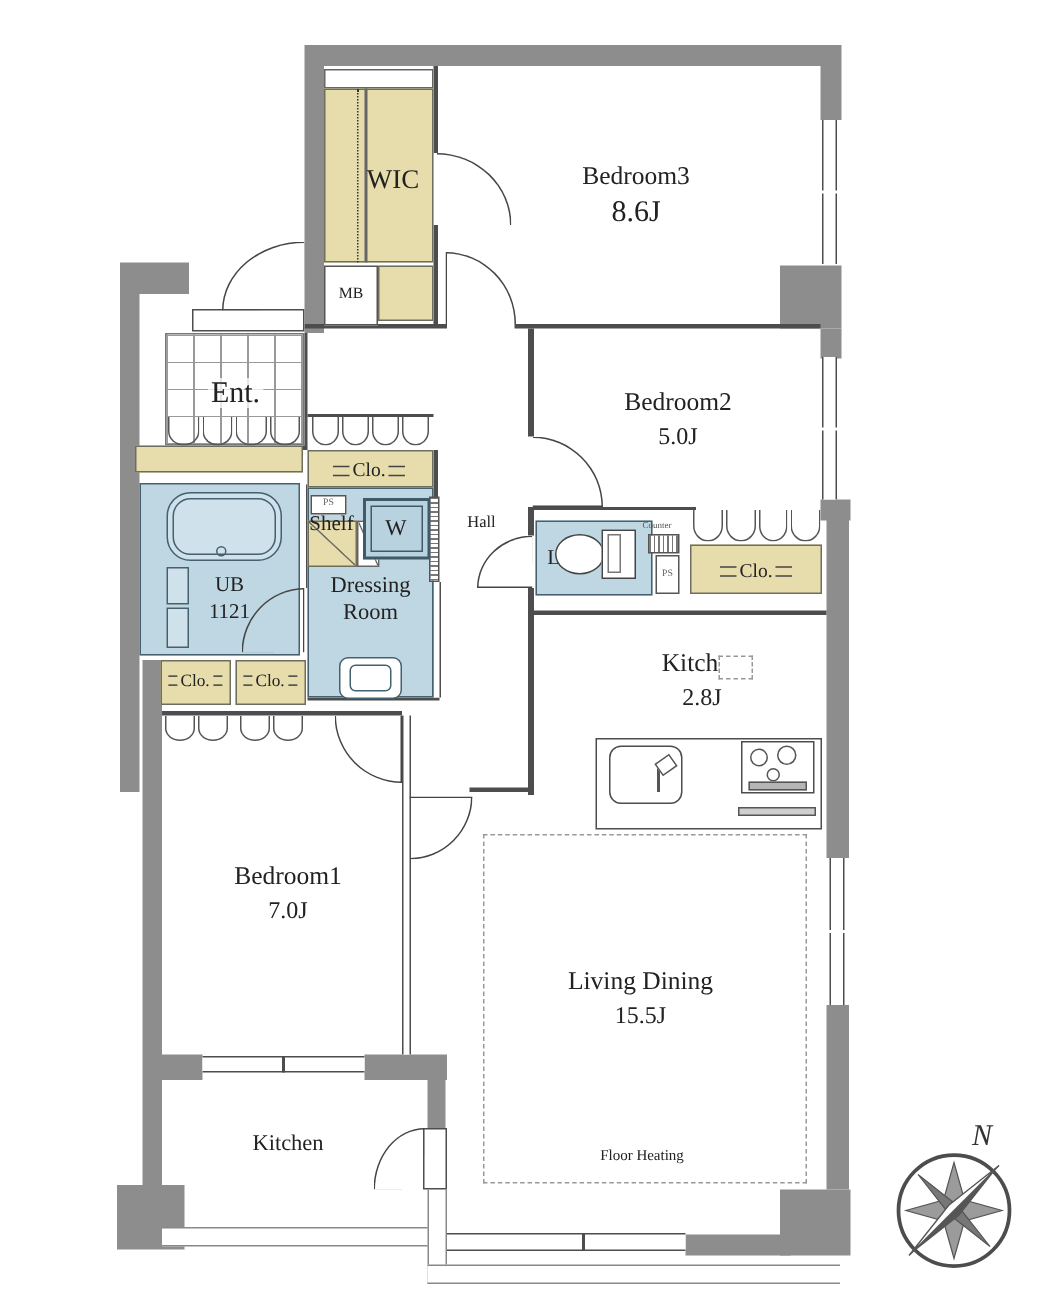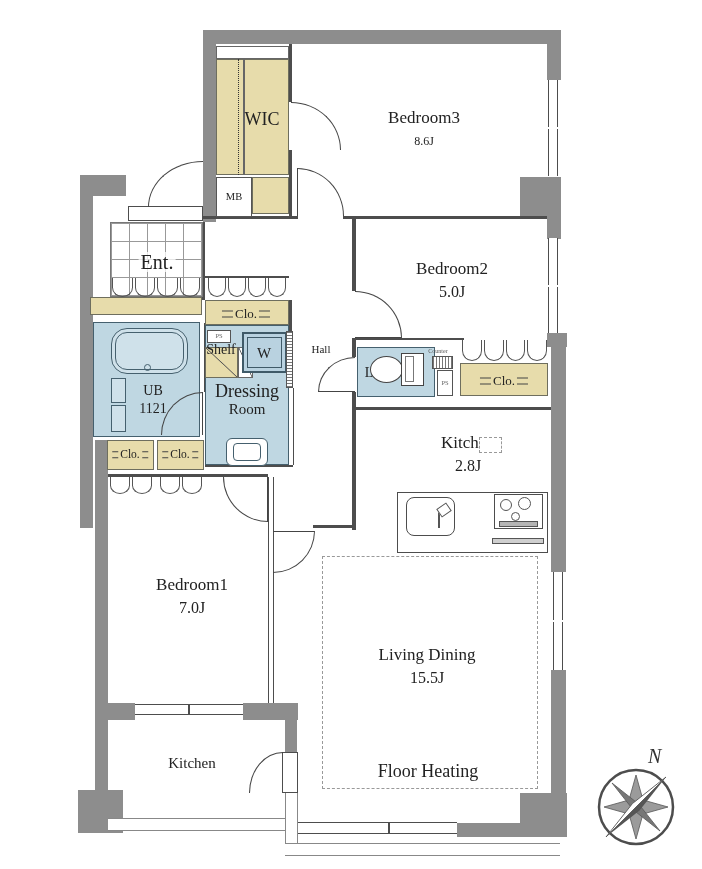--- a/index.html
+++ b/index.html
@@ -89,21 +89,21 @@
   <div class="box" style="left:216px;top:46px;width:73px;height:13px;border-color:#666;"></div>
   <div class="beige" style="left:216px;top:59px;width:73px;height:116px;"></div>
   <div class="abs" style="left:238px;top:59px;width:2px;height:116px;border-left:1.5px dotted #333;"></div>
   <div class="abs" style="left:243px;top:59px;width:1.5px;height:116px;background:#666;"></div>
   <div class="lbl" style="left:262px;top:119px;font-size:18px;">WIC</div>
   <div class="box" style="left:216px;top:177px;width:36px;height:40px;"></div>
   <div class="lbl" style="left:234px;top:197px;font-size:10.5px;">MB</div>
   <div class="beige" style="left:252px;top:177px;width:37px;height:37px;"></div>
 
   <div class="lbl" style="left:424px;top:117px;font-size:17px;">Bedroom3</div>
-  <div class="lbl" style="left:424px;top:141px;font-size:12px;">8.6J</div>
+  <div class="lbl" style="left:424px;top:141px;font-size:20px;">8.6J</div>
 
   <div class="lbl" style="left:452px;top:268px;font-size:17px;">Bedroom2</div>
   <div class="lbl" style="left:452px;top:292px;font-size:16px;">5.0J</div>
 
   <div class="tile" style="left:110px;top:222px;width:93px;height:75px;"></div>
   <div class="lbl" style="left:157px;top:262px;font-size:20px;background:rgba(255,255,255,0.75);padding:0 2px;">Ent.</div>
   <div class="box" style="left:128px;top:206px;width:75px;height:15px;border-width:1.5px;border-color:#4d4d4d;"></div>
   <div class="beige" style="left:90px;top:297px;width:112px;height:18px;"></div>
   <div class="folds" style="left:111px;top:278px;width:90px;height:19px;">
     <span></span>
@@ -151,21 +151,21 @@
   <div class="box diag" style="left:238px;top:347px;width:15px;height:31px;border-color:#666;"></div>
   <div class="lbl" style="left:221px;top:350px;font-size:14px;">Shelf</div>
   <div class="abs" style="left:242px;top:332px;width:45px;height:41px;background:#b9d2e0;border:2px solid #3f5a68;">
     <div class="abs" style="left:3px;top:3px;right:3px;bottom:3px;border:1px solid #3f5a68;"></div>
   </div>
   <div class="lbl" style="left:264px;top:353px;font-size:15px;">W</div>
   <div class="hatch-h" style="left:286px;top:331px;width:7px;height:57px;"></div>
   <div class="abs" style="left:226px;top:438px;width:42px;height:28px;background:#fff;border:1.4px solid #45606e;border-radius:6px;">
     <div class="abs" style="left:6px;top:4px;width:28px;height:18px;border:1px solid #45606e;border-radius:4px;"></div>
   </div>
-  <div class="lbl" style="left:247px;top:391px;font-size:18px;">Dressing</div>
+  <div class="lbl" style="left:247px;top:391px;font-size:15px;">Dressing</div>
   <div class="lbl" style="left:247px;top:409px;font-size:15px;">Room</div>
 
   <div class="lbl" style="left:321px;top:349px;font-size:11px;">Hall</div>
 
   <div class="blue" style="left:357px;top:347px;width:78px;height:50px;"></div>
   <div class="lbl" style="left:377px;top:373px;font-size:14px;">Lav.</div>
   <div class="abs" style="left:370px;top:356px;width:33px;height:27px;background:#fff;border:1.4px solid #444;border-radius:50%;"></div>
   <div class="abs" style="left:401px;top:353px;width:23px;height:33px;background:#fff;border:1.4px solid #444;">
     <div class="abs" style="left:3px;top:2px;width:9px;height:26px;border:1px solid #777;"></div>
   </div>
@@ -193,21 +193,21 @@
   <div class="abs" style="left:494px;top:494px;width:49px;height:35px;background:#fff;border:1.5px solid #4d4d4d;"></div>
   <div class="circ" style="left:500px;top:499px;width:12px;height:12px;"></div>
   <div class="circ" style="left:518px;top:497px;width:13px;height:13px;"></div>
   <div class="circ" style="left:511px;top:512px;width:9px;height:9px;"></div>
   <div class="abs" style="left:499px;top:521px;width:39px;height:6px;background:#b5b5b5;border:1px solid #555;"></div>
   <div class="abs" style="left:492px;top:538px;width:52px;height:6px;background:#cfcfcf;border:1px solid #555;"></div>
 
   <div class="dash" style="left:322px;top:556px;width:216px;height:233px;"></div>
   <div class="lbl" style="left:427px;top:654px;font-size:17px;">Living Dining</div>
   <div class="lbl" style="left:427px;top:678px;font-size:16px;">15.5J</div>
-  <div class="lbl" style="left:428px;top:771px;font-size:18px;background:#fff;padding:0 3px;">Floor Heating</div>
+  <div class="lbl" style="left:428px;top:771px;font-size:10px;background:#fff;padding:0 3px;">Floor Heating</div>
 
   <div class="lbl" style="left:192px;top:584px;font-size:17px;">Bedroom1</div>
   <div class="lbl" style="left:192px;top:608px;font-size:16px;">7.0J</div>
 
   <div class="lbl" style="left:192px;top:763px;font-size:15px;">Kitchen</div>
   <div class="par-h" style="left:108px;top:818px;width:190px;height:13px;"></div>
   <div class="par-v" style="left:285px;top:793px;width:13px;height:63px;"></div>
   <div class="par-h" style="left:285px;top:843px;width:275px;height:13px;"></div>
   <div class="box" style="left:282px;top:752px;width:16px;height:41px;border-width:1.5px;border-color:#4d4d4d;"></div>
 

